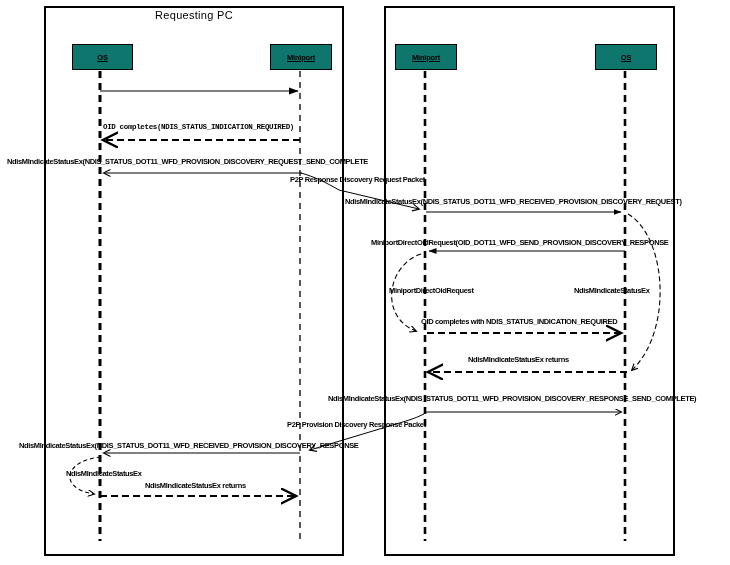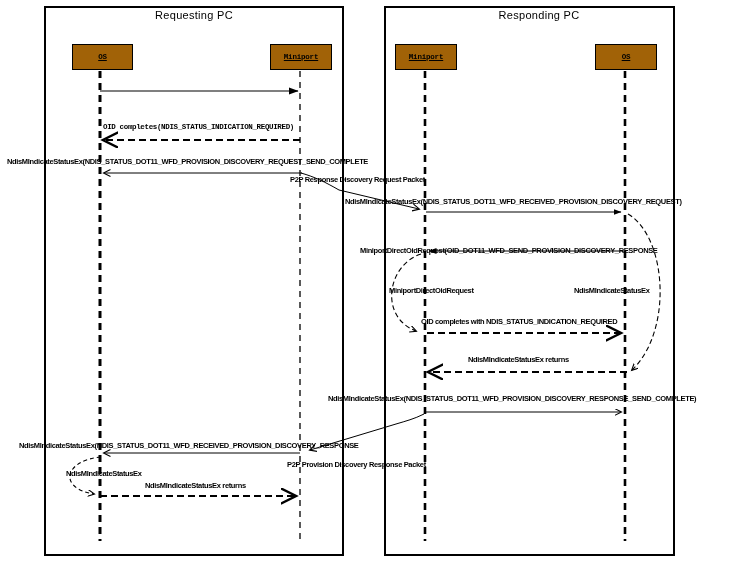--- a/index.html
+++ b/index.html
@@ -7,22 +7,22 @@
     position:relative; width:730px; height:565px; background:#ffffff;
     font-family:"Liberation Sans", sans-serif; overflow:hidden;
   }
   .panel {
     position:absolute; border:2px solid #000; box-sizing:border-box; background:transparent;
   }
   .panel-title {
     position:absolute; text-align:center; font-size:11px; color:#000; letter-spacing:0.3px;
   }
   .actor-box {
-    position:absolute; border:1.6px solid #000; box-sizing:border-box; background:#a16207;
-    display:flex; align-items:center; justify-content:center;font-family:Liberation Mono, monospace;
+    position:absolute; border:1.6px solid #000; box-sizing:border-box; background:#0f766e;
+    display:flex; align-items:center; justify-content:center;
   }
   .actor-label {
     font-size:7.5px; font-weight:bold; text-decoration:underline; color:#000; letter-spacing:-0.2px;
   }
   .msg-label {
     position:absolute; white-space:nowrap; font-size:7.5px; font-weight:bold;
     letter-spacing:-0.35px; color:#000;
   }
   svg.wires { position:absolute; left:0; top:0; }
 </style>
@@ -67,43 +67,42 @@
 
     <line x1="300" y1="453" x2="104" y2="453" stroke="#000" stroke-width="1" marker-end="url(#mopen)"></line>
     <path d="M101,457 C65,460 57,488 94,494" fill="none" stroke="#000" stroke-width="1.1" stroke-dasharray="4,3" marker-end="url(#mopensm)"></path>
     <line x1="100" y1="496" x2="295" y2="496" stroke="#000" stroke-width="2.2" stroke-dasharray="7,4" marker-end="url(#mopen)"></line>
   </svg>
 
   <div class="panel" style="left:44px; top:6px; width:300px; height:550px;"></div>
   <div class="panel" style="left:384px; top:6px; width:291px; height:550px;"></div>
 
   <div class="panel-title" style="left:44px; top:9px; width:300px;">Requesting PC</div>
-  <div class="panel-title" style="left:384px; top:9px; width:310px;">Responding PC</div>
 
   <div class="actor-box" style="left:72px; top:44px; width:61px; height:26px;">
     <span class="actor-label">OS</span>
   </div>
   <div class="actor-box" style="left:270px; top:44px; width:62px; height:26px;">
     <span class="actor-label">Miniport</span>
   </div>
   <div class="actor-box" style="left:395px; top:44px; width:62px; height:26px;">
     <span class="actor-label">Miniport</span>
   </div>
   <div class="actor-box" style="left:595px; top:44px; width:62px; height:26px;">
     <span class="actor-label">OS</span>
   </div>
 
   <div class="msg-label" style="left:103px; top:123px;font-family:Liberation Mono, monospace;">OID completes(NDIS_STATUS_INDICATION_REQUIRED)</div>
   <div class="msg-label" style="left:7px; top:157px;">NdisMIndicateStatusEx(NDIS_STATUS_DOT11_WFD_PROVISION_DISCOVERY_REQUEST_SEND_COMPLETE</div>
   <div class="msg-label" style="left:290px; top:175px;">P2P Response Discovery Request Packet</div>
   <div class="msg-label" style="left:345px; top:197px;">NdisMIndicateStatusEx(NDIS_STATUS_DOT11_WFD_RECEIVED_PROVISION_DISCOVERY_REQUEST)</div>
-  <div class="msg-label" style="left:360px; top:238px;margin-top:8px;">MiniportDirectOidRequest(OID_DOT11_WFD_SEND_PROVISION_DISCOVERY_RESPONSE</div>
+  <div class="msg-label" style="left:371px; top:238px;">MiniportDirectOidRequest(OID_DOT11_WFD_SEND_PROVISION_DISCOVERY_RESPONSE</div>
   <div class="msg-label" style="left:389px; top:286px;">MiniportDirectOidRequest</div>
   <div class="msg-label" style="left:574px; top:286px;">NdisMIndicateStatusEx</div>
   <div class="msg-label" style="left:421px; top:317px;">OID completes with NDIS_STATUS_INDICATION_REQUIRED</div>
   <div class="msg-label" style="left:468px; top:355px;">NdisMIndicateStatusEx returns</div>
   <div class="msg-label" style="left:328px; top:394px;">NdisMIndicateStatusEx(NDIS_STATUS_DOT11_WFD_PROVISION_DISCOVERY_RESPONSE_SEND_COMPLETE)</div>
-  <div class="msg-label" style="left:287px; top:420px;margin-top:40px;">P2P Provision Discovery Response Packet</div>
+  <div class="msg-label" style="left:287px; top:420px;">P2P Provision Discovery Response Packet</div>
   <div class="msg-label" style="left:19px; top:441px;">NdisMIndicateStatusEx(NDIS_STATUS_DOT11_WFD_RECEIVED_PROVISION_DISCOVERY_RESPONSE</div>
   <div class="msg-label" style="left:66px; top:469px;">NdisMIndicateStatusEx</div>
   <div class="msg-label" style="left:145px; top:481px;">NdisMIndicateStatusEx returns</div>
 
 </div>
 
 </body></html>

